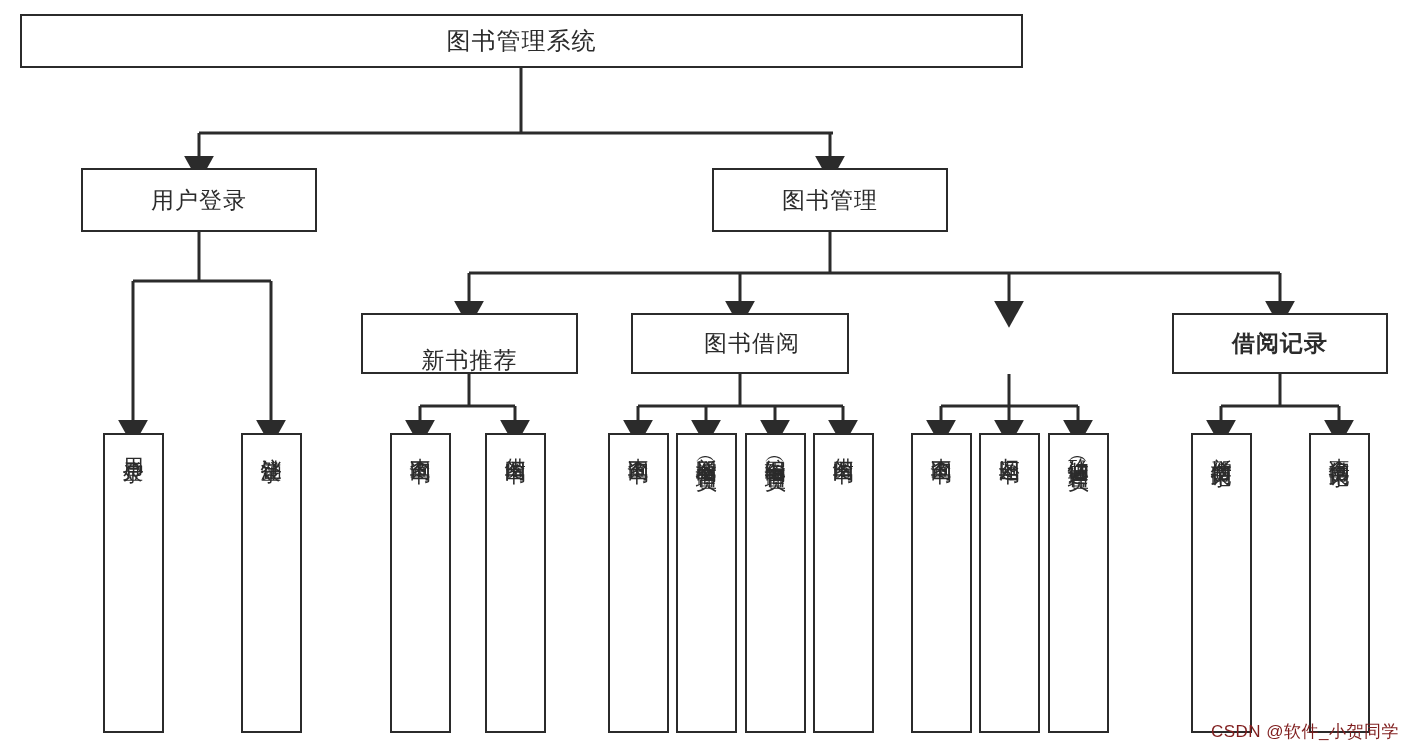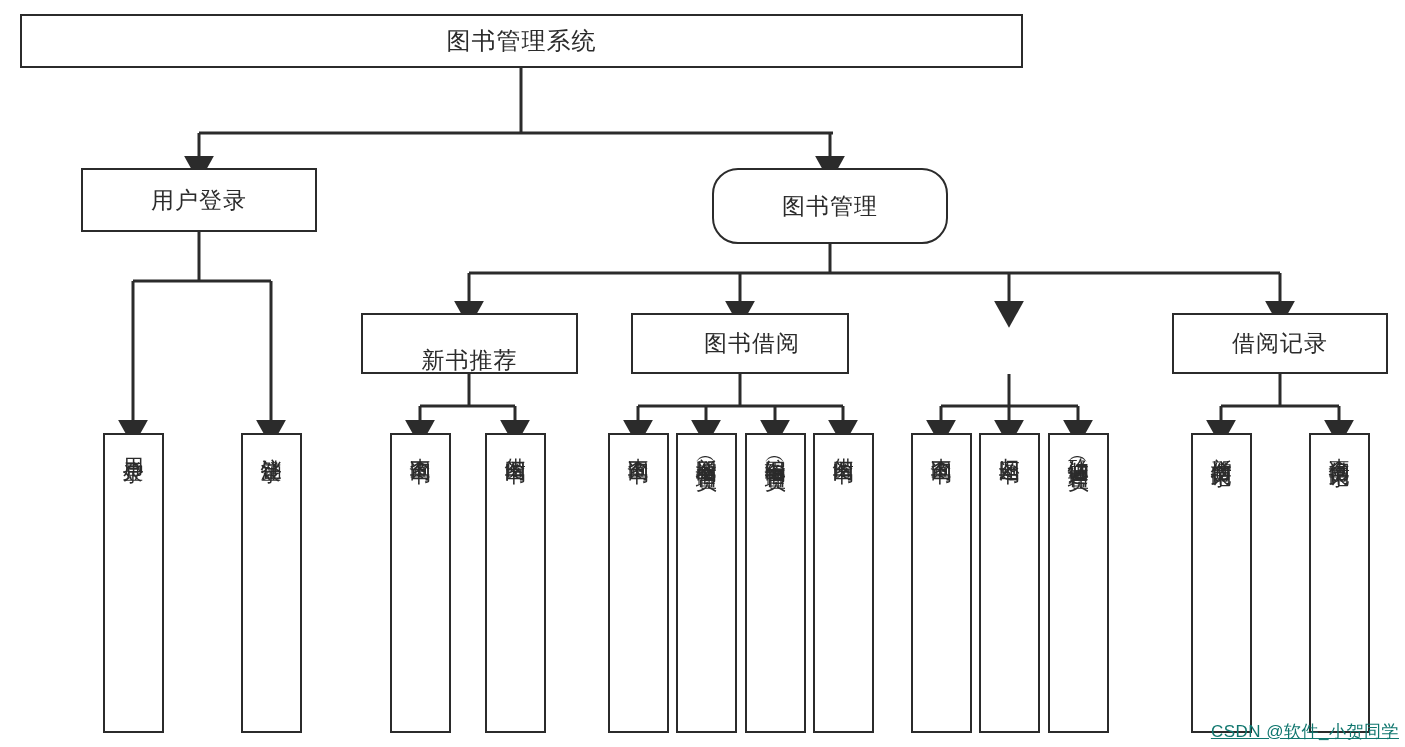--- a/index.html
+++ b/index.html
@@ -54,25 +54,24 @@
     font-size:21px;
     line-height:1.22;
     letter-spacing:2px;
     white-space:nowrap;
   }
   #watermark{
     position:absolute;
     right:6px;
     bottom:4px;
     font-size:17px;
-    color:#0f766e;
+    color:#7f1d1d;
     z-index:9;
     white-space:nowrap;
     letter-spacing:0.5px;
-    text-decoration:underline;
   }
 </style>
 </head>
 <body>
 
 <div id="canvas">
 
   <svg id="edges" viewBox="0 0 1405 747" width="1405" height="747" xmlns="http://www.w3.org/2000/svg">
     <defs>
       <marker id="arw" markerWidth="11" markerHeight="11" refX="1.4" refY="5" orient="auto" markerUnits="strokeWidth">
@@ -124,34 +123,34 @@
   </svg>
 
   <div class="node h root" style="left:20px; top:14px; width:1003px; height:54px;">
     <span class="lbl">图书管理系统</span>
   </div>
 
   <div class="node h" style="left:81px; top:168px; width:236px; height:64px;">
     <span class="lbl">用户登录</span>
   </div>
 
-  <div class="node h" style="left:712px; top:168px; width:236px; height:76px;border-radius:26px;">
+  <div class="node h" style="left:712px; top:168px; width:236px; height:64px;">
     <span class="lbl">图书管理</span>
   </div>
 
   <div class="node h" style="left:361px; top:313px; width:217px; height:61px;align-items:flex-end;">
     <span class="lbl">新书推荐</span>
   </div>
 
   <div class="node h" style="left:631px; top:313px; width:218px; height:61px;padding-left:24px;">
     <span class="lbl">图书借阅</span>
   </div>
 
 
-  <div class="node h" style="left:1172px; top:313px; width:216px; height:61px;">
+  <div class="node h" style="left:1172px; top:313px; width:216px; height:61px;font-weight:bold;">
     <span class="lbl">借阅记录</span>
   </div>
 
   <div class="node v" style="left:103px; top:433px; width:61px; height:300px;">
     <span class="lbl">用户登录</span>
   </div>
 
   <div class="node v" style="left:241px; top:433px; width:61px; height:300px;">
     <span class="lbl">注销登录</span>
   </div>

